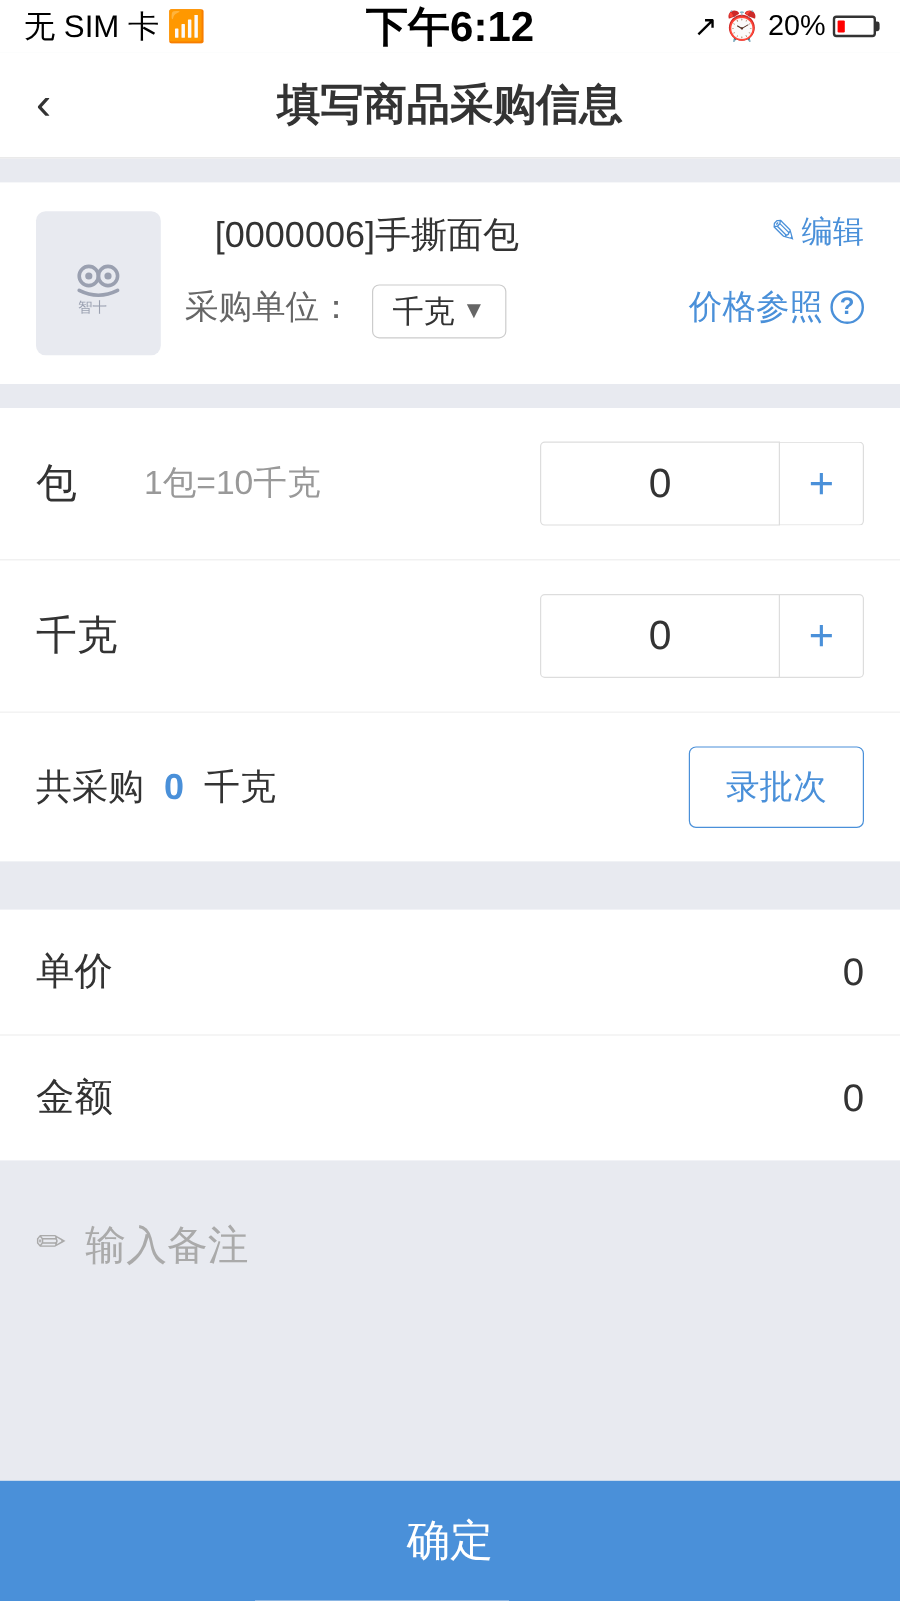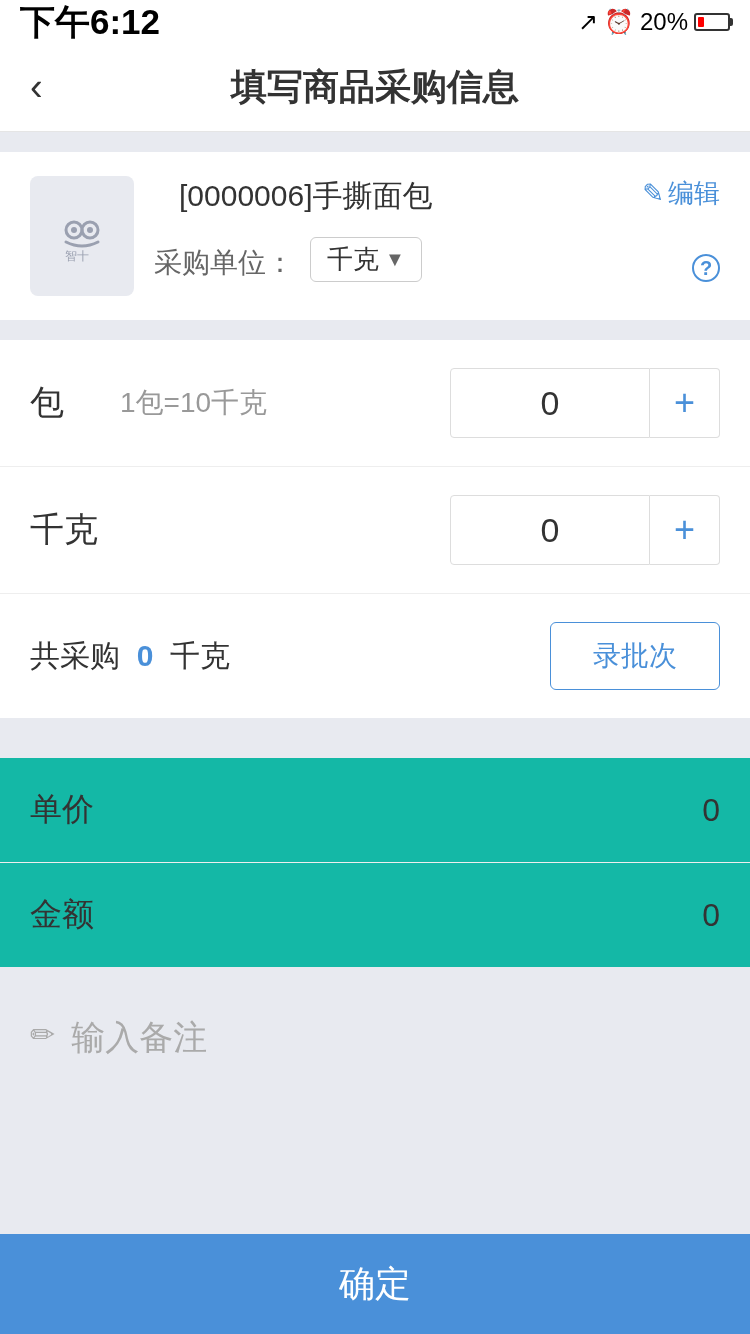--- a/index.html
+++ b/index.html
@@ -128,21 +128,21 @@
       display: flex;
       align-items: center;
       gap: 4px;
       cursor: pointer;
       flex-shrink: 0;
       margin-left: 20px;
     }
     .product-unit-row {
       margin-top: 20px;
       display: flex;
-      align-items: flex-end;
+      align-items: flex-start;
       gap: 16px;
     }
     .unit-label {
       font-size: 28px;
       color: #666;
     }
     .unit-select {
       border: 1px solid #ccc;
       border-radius: 6px;
       padding: 4px 16px;
@@ -247,30 +247,30 @@
       color: #333;
     }
     .summary-count {
       color: #4a90d9;
       font-weight: 600;
     }
     .record-btn {
       margin-left: auto;
       border: 1px solid #4a90d9;
       border-radius: 6px;
-      padding: 14px 42px;
+      padding: 14px 30px;
       font-size: 28px;
       color: #4a90d9;
       cursor: pointer;
       background: #fff;
     }
 
     
     .price-section {
-      background: #14b8a6;
+      background: #ffffff;
       margin-top: 20px;
     }
     .price-row {
       display: flex;
       align-items: center;
       padding: 30px;
       border-bottom: 1px solid #eee;
     }
     .price-row:last-child {
       border-bottom: none;
@@ -324,20 +324,21 @@
       font-size: 36px;
       color: #fff;
       cursor: pointer;
       flex-shrink: 0;
     }
   </style>
 </head>
 <body>
 
 <div class="status-bar">
+  <span class="status-left">无 SIM 卡 📶</span>
   <span class="status-center">下午6:12</span>
   <div class="status-right">
     <span>↗</span>
     <span>⏰</span>
     <span>20%</span>
     <div class="battery-icon">
       <div class="battery-body">
         <div class="battery-fill"></div>
       </div>
     </div>
@@ -370,20 +371,21 @@
           <span>编辑</span>
         </span>
       </div>
       <div class="product-unit-row">
         <span class="unit-label">采购单位：</span>
         <div class="unit-select">
           <span>千克</span>
           <span class="arrow">▼</span>
         </div>
         <div class="price-ref">
+          <span>价格参照</span>
           <div class="help-icon">?</div>
         </div>
       </div>
     </div>
   </div>
 
   <div class="divider-block"></div>
 
   <div class="quantity-section">
 

